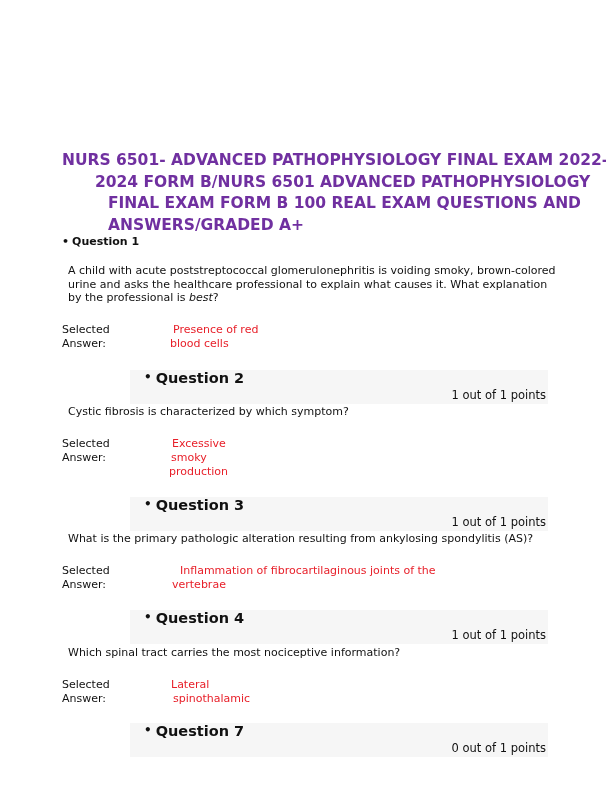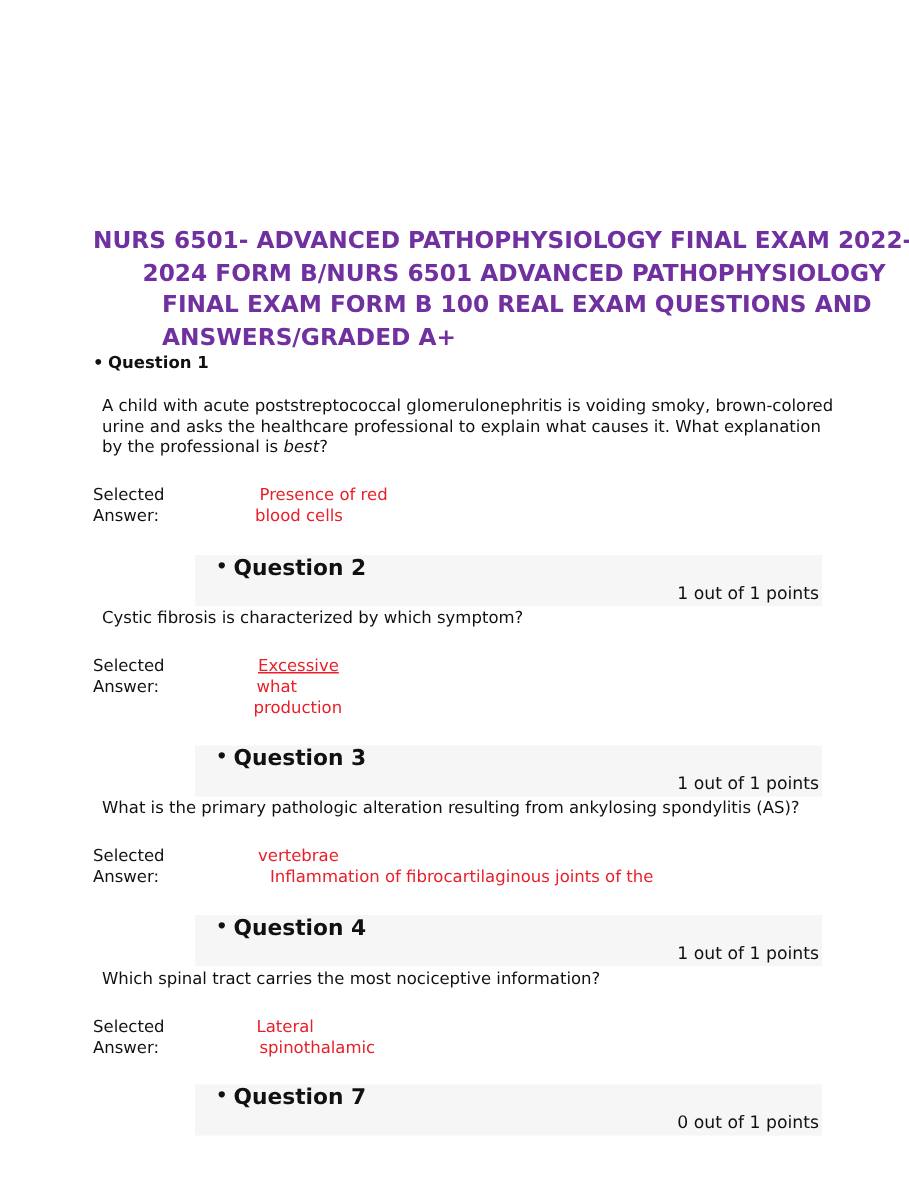--- a/index.html
+++ b/index.html
@@ -55,37 +55,37 @@
 <div class="qband" style="top:370px;">
   <div class="qlabel"><span class="bullet">•</span><span>Question 2</span></div>
   <div class="pts">1 out of 1 points</div>
 </div>
 <div class="qtext" style="top:405px;">Cystic fibrosis is characterized by which symptom?</div>
 <div class="sel-label" style="top:437px;">
   <div>Selected</div>
   <div>Answer:</div>
 </div>
 <div class="sel-answer" style="top:437px; left:169px;">
-  <div style="padding-left:3px;text-decoration:underline;">Excessive</div>
-  <div style="padding-left:2px;">what</div>
+  <div style="padding-left:3px;">Excessive</div>
+  <div style="padding-left:2px;">smoky</div>
   <div>production</div>
 </div>
 
 <div class="qband" style="top:497px;">
   <div class="qlabel"><span class="bullet">•</span><span>Question 3</span></div>
   <div class="pts">1 out of 1 points</div>
 </div>
 <div class="qtext" style="top:532px;">What is the primary pathologic alteration resulting from ankylosing spondylitis (AS)?</div>
 <div class="sel-label" style="top:564px;">
   <div>Selected</div>
   <div>Answer:</div>
 </div>
 <div class="sel-answer" style="top:564px; left:172px;">
+  <div style="padding-left:8px;">Inflammation of fibrocartilaginous joints of the</div>
   <div>vertebrae</div>
-  <div style="padding-left:8px;">Inflammation of fibrocartilaginous joints of the</div>
 </div>
 
 <div class="qband" style="top:610px;">
   <div class="qlabel"><span class="bullet">•</span><span>Question 4</span></div>
   <div class="pts">1 out of 1 points</div>
 </div>
 <div class="qtext" style="top:646px;text-align:center;">Which spinal tract carries the most nociceptive information?</div>
 <div class="sel-label" style="top:678px;">
   <div>Selected</div>
   <div>Answer:</div>

